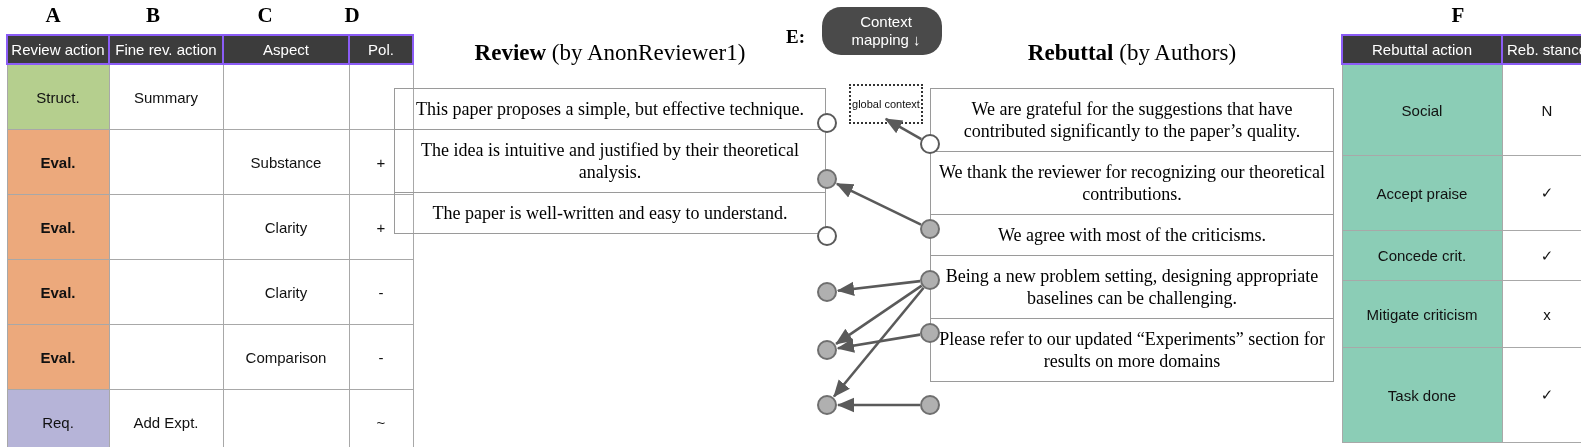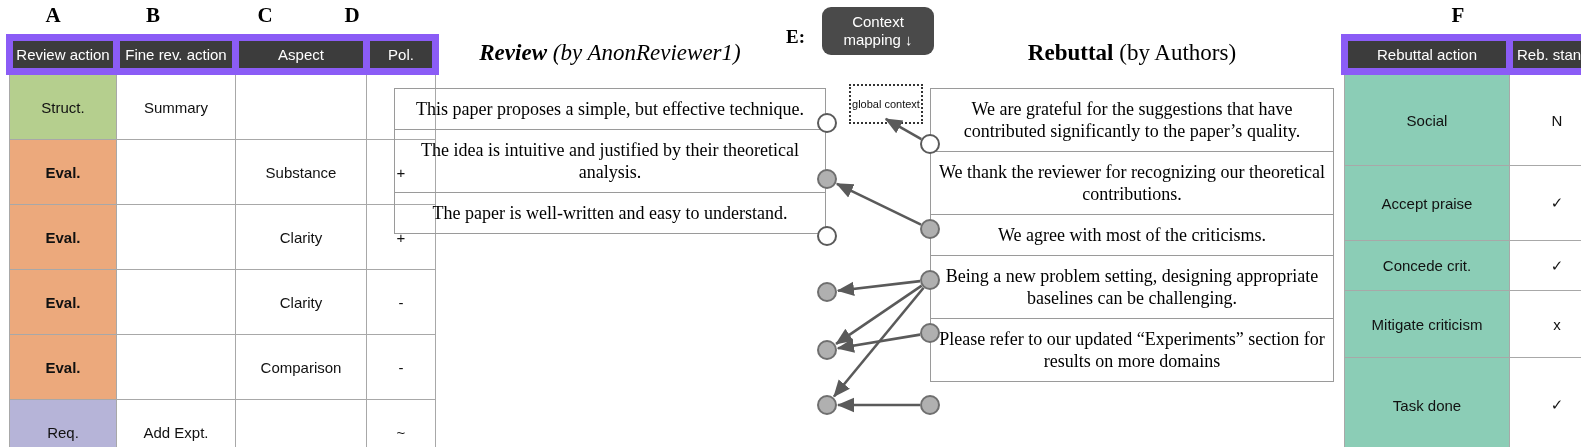--- a/index.html
+++ b/index.html
@@ -20,21 +20,21 @@
   
   .gtable{position:absolute;border-collapse:collapse;table-layout:fixed;}
   .gtable td,.gtable th{
     border:1px solid #a8a8a8;
     text-align:center;vertical-align:middle;
     font-size:15px;color:#111;
     padding:2px 3px;
   }
   .gtable thead th{
     background:#3c3c3c;color:#ffffff;
-    border:7px solid #8b5cf6;
+    border:2px solid #8b5cf6;
     font-size:15px;line-height:17px;font-weight:normal;
     padding:5px 3px;
   }
 
   
   #tableAD{left:6px;top:34px;width:374px;}
   #tableAD td{height:60px;}
   .c-green{background:#b5cf8e;}
   .c-orange{background:#eca97c;font-weight:bold;}
   .c-purple{background:#b6b4d8;}
@@ -43,33 +43,33 @@
   #tableF{left:1341px;top:34px;width:234px;}
   .c-teal{background:#8bcdb6;}
 
   
   #e-label{
     position:absolute;left:786px;top:26px;
     font-family:"Liberation Serif", serif;font-weight:bold;font-size:19px;
   }
   #ctx-badge{
     position:absolute;left:822px;top:7px;width:112px;height:48px;
-    background:#4a4a4a;color:#fff;border-radius:9px;
+    background:#4a4a4a;color:#fff;border-radius:19px;
     display:flex;align-items:center;justify-content:center;
-    font-size:15px;line-height:18px;text-align:center;
+    font-size:15px;line-height:18px;text-align:center;padding-left:8px;
   }
 
   
   .panel-title{
     position:absolute;
     font-family:"Liberation Serif", serif;font-size:23px;
     text-align:center;white-space:nowrap;
   }
   .panel-title b{font-weight:bold;}
-  #review-title{left:394px;top:40px;width:432px;font-style:italic;}
+  #review-title{left:394px;top:40px;width:432px;}
   #rebuttal-title{left:930px;top:40px;width:404px;}
 
   
   .sent-table{position:absolute;border-collapse:collapse;table-layout:fixed;}
   .sent-table td{
     border:1px solid #9a9a9a;
     font-family:"Liberation Serif", serif;
     font-size:18px;line-height:22px;
     text-align:center;vertical-align:middle;
     padding:9px 8px;color:#000;

